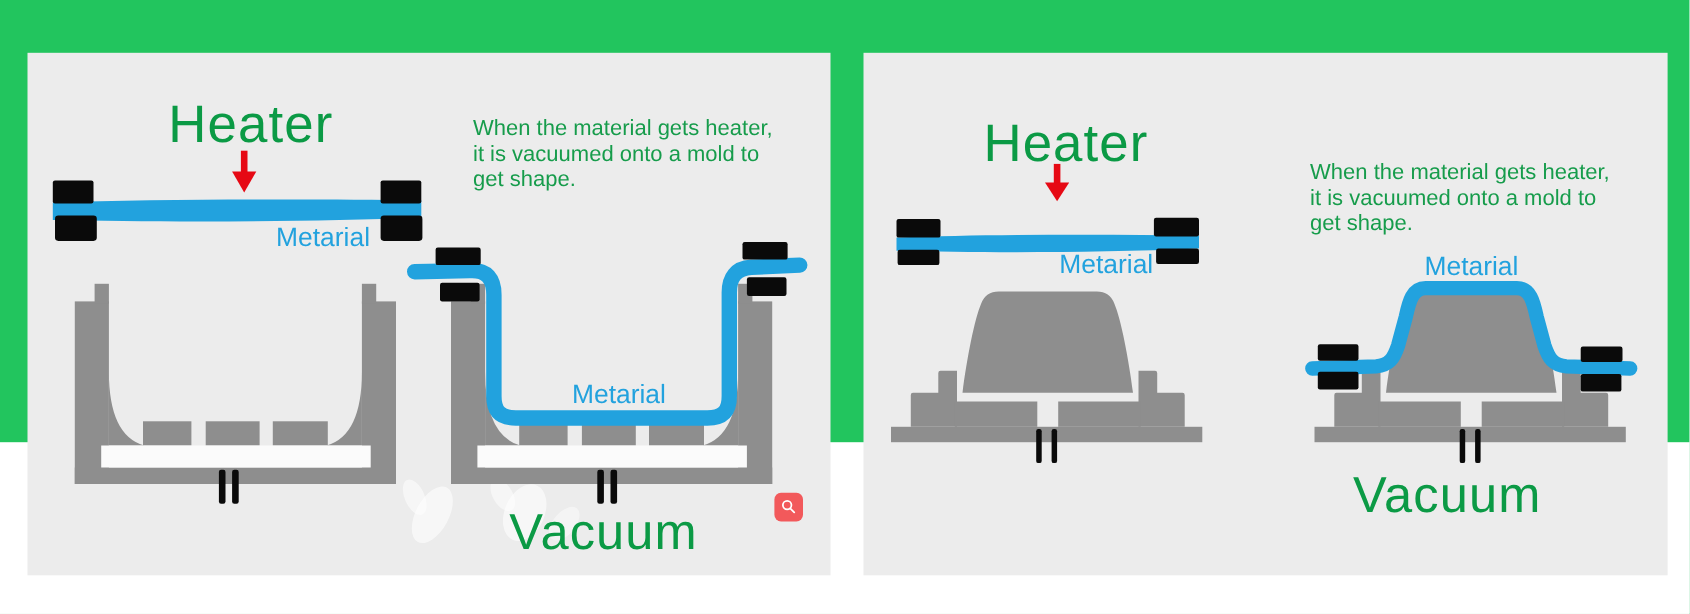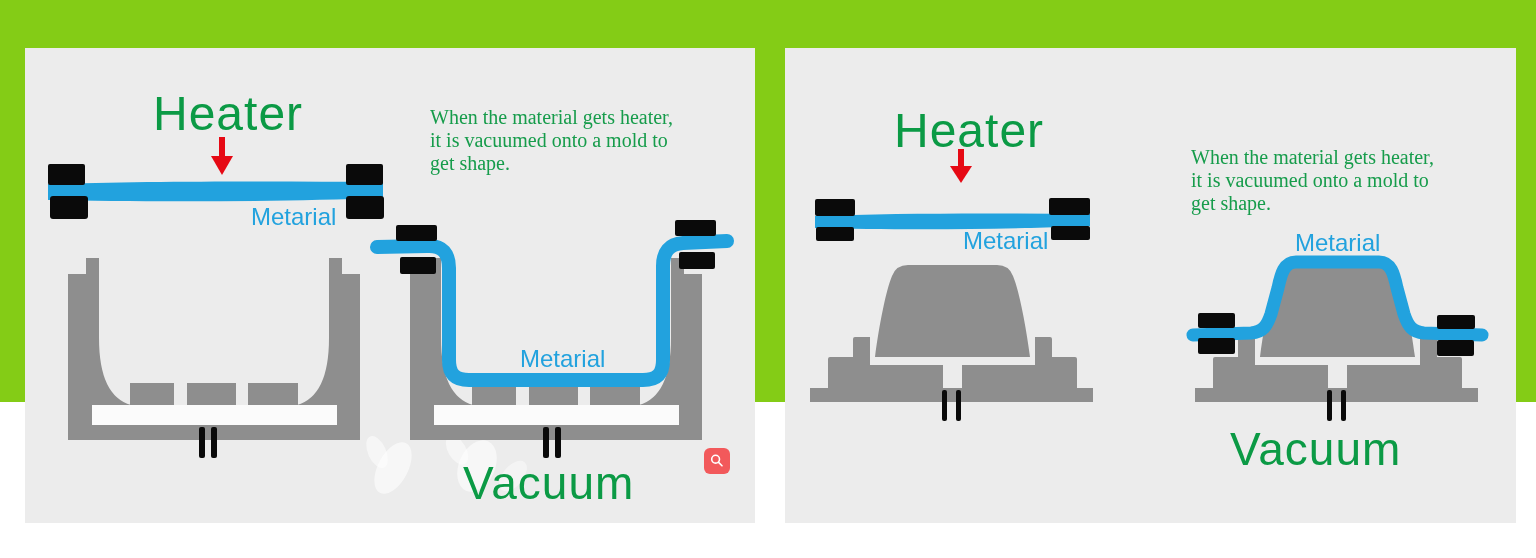--- a/index.html
+++ b/index.html
@@ -1,25 +1,25 @@
 <!DOCTYPE html>
 <html><head>
 <meta charset="utf-8">
 <style>
   * { margin:0; padding:0; box-sizing:border-box; }
   html,body { width:1536px; height:558px; background:#ffffff; overflow:hidden;
               font-family:"Liberation Sans", sans-serif; }
-  .stage { position:relative; width:1536px; height:402px; background:#84cc16; }
+  .stage { position:relative; width:1536px; height:402px; background:#22c55e; }
   .panel { position:absolute; top:48px; height:475px; background:#ececec; }
   .panel-left  { left:25px;  width:730px; }
   .panel-right { left:785px; width:731px; }
   .shapes { position:absolute; left:0; top:0; width:100%; height:100%; display:block; }
   .txt { position:absolute; white-space:nowrap; }
   .heater  { font-size:48px; color:#0b9a45; letter-spacing:1px; }
-  .desc    { font-size:20px; line-height:23px; color:#169c4b;font-family:Liberation Serif, serif; }
+  .desc    { font-size:20px; line-height:23px; color:#169c4b; }
   .mat     { font-size:24px; color:#22a2de; }
   .vacuum  { font-size:46px; color:#0b9a45; letter-spacing:1px; }
   .zoom-btn { position:absolute; left:679px; top:400px; width:26px; height:26px;
               background:#f2595b; border:0; border-radius:6px; cursor:pointer;
               display:flex; align-items:center; justify-content:center; }
   .zoom-btn svg { display:block; }
 </style>
 </head>
 <body>
 

